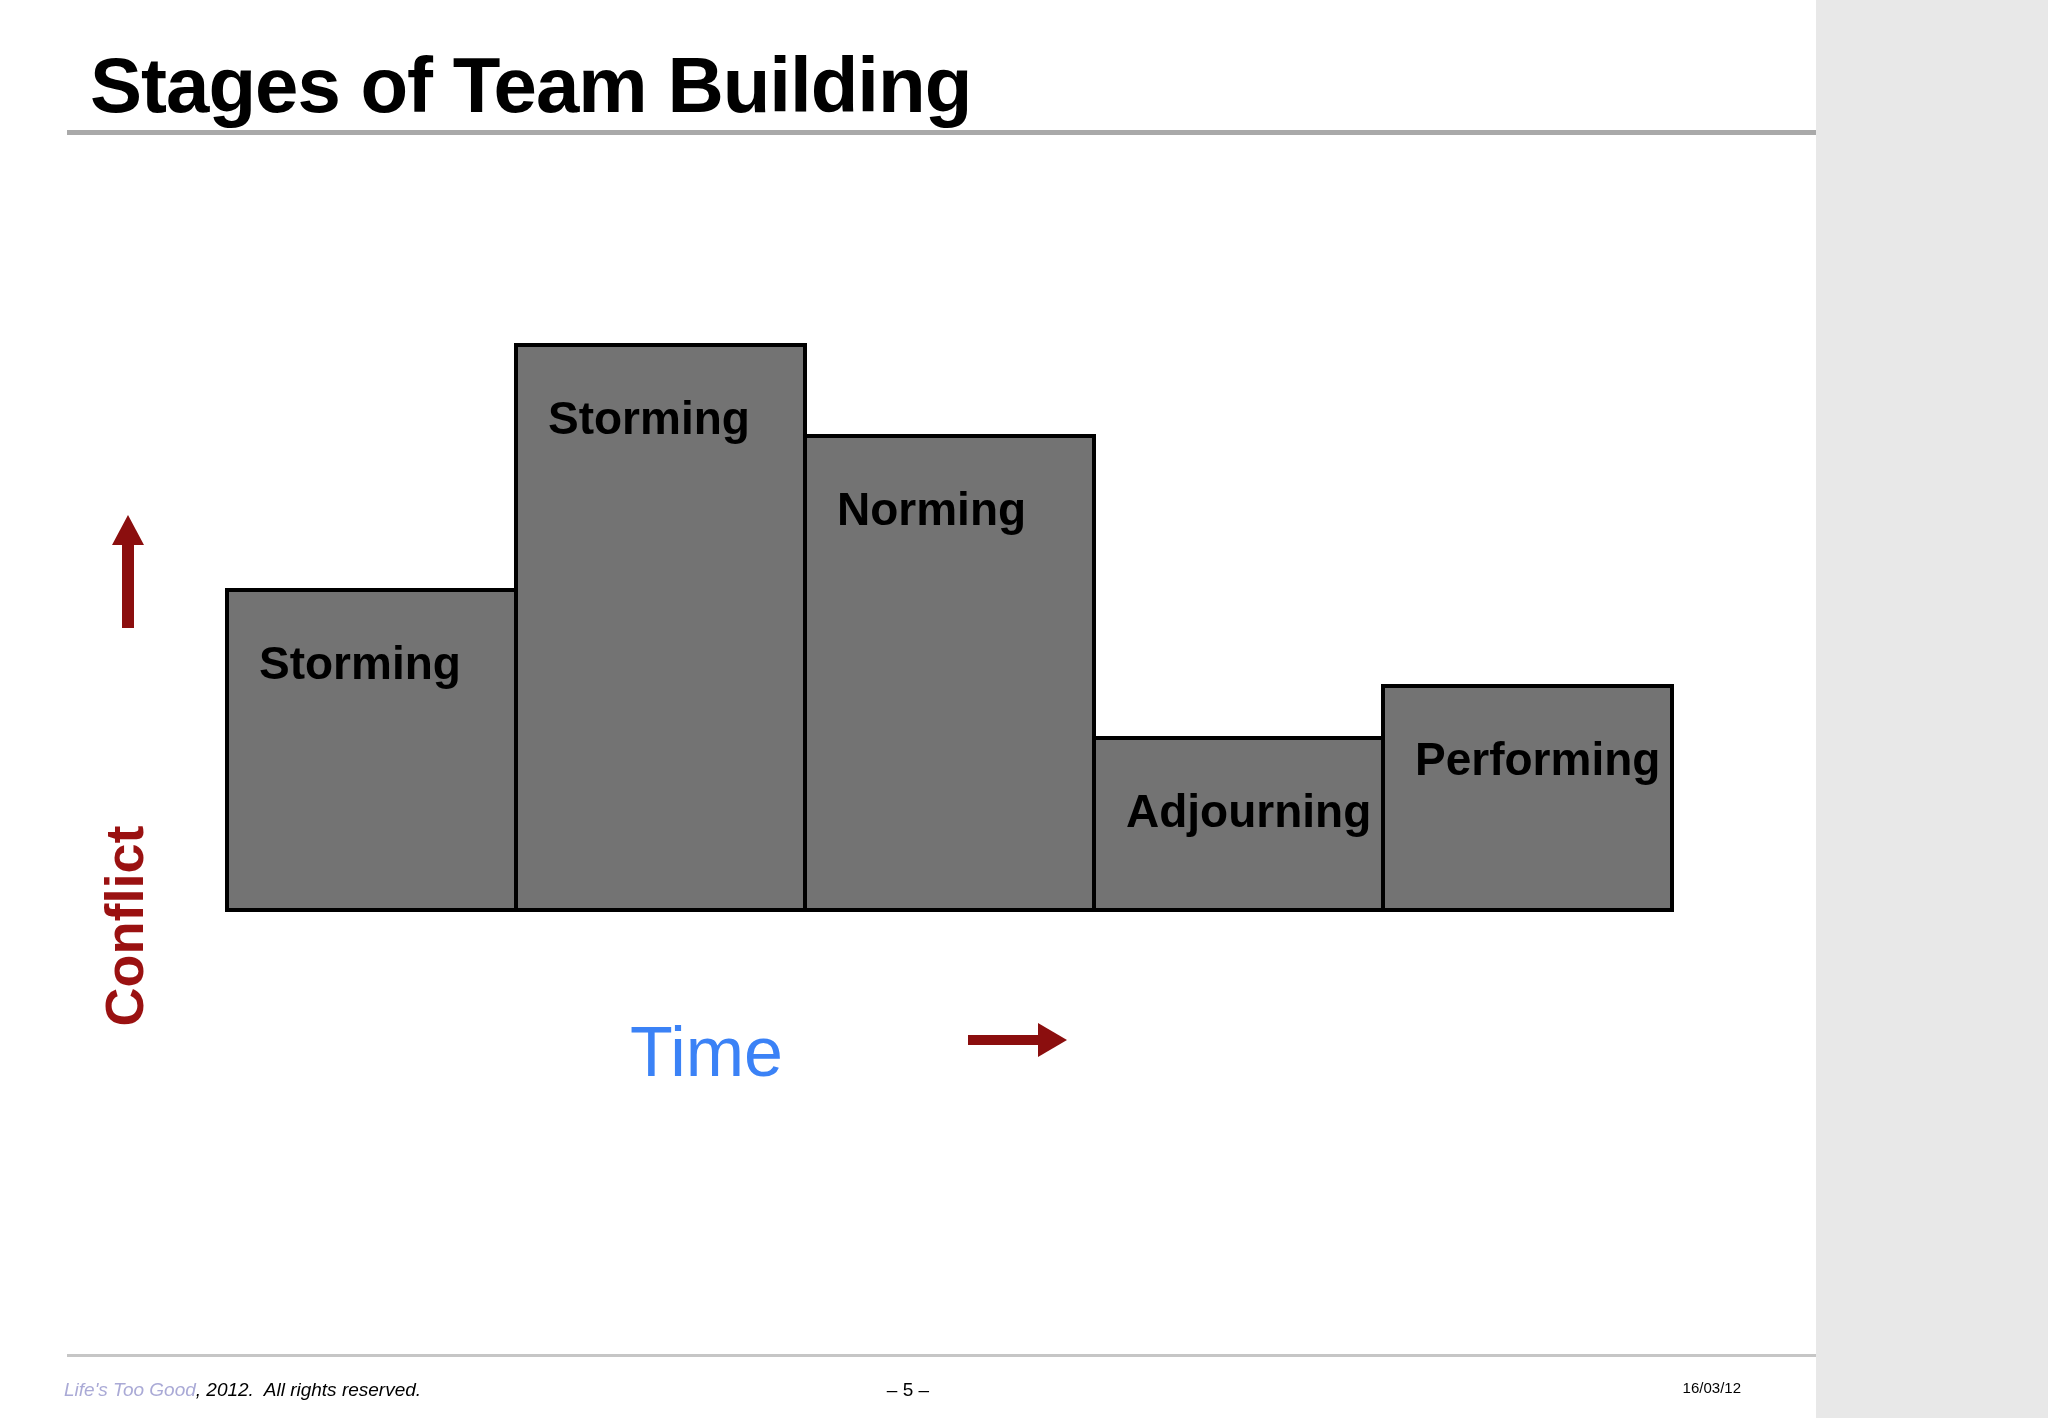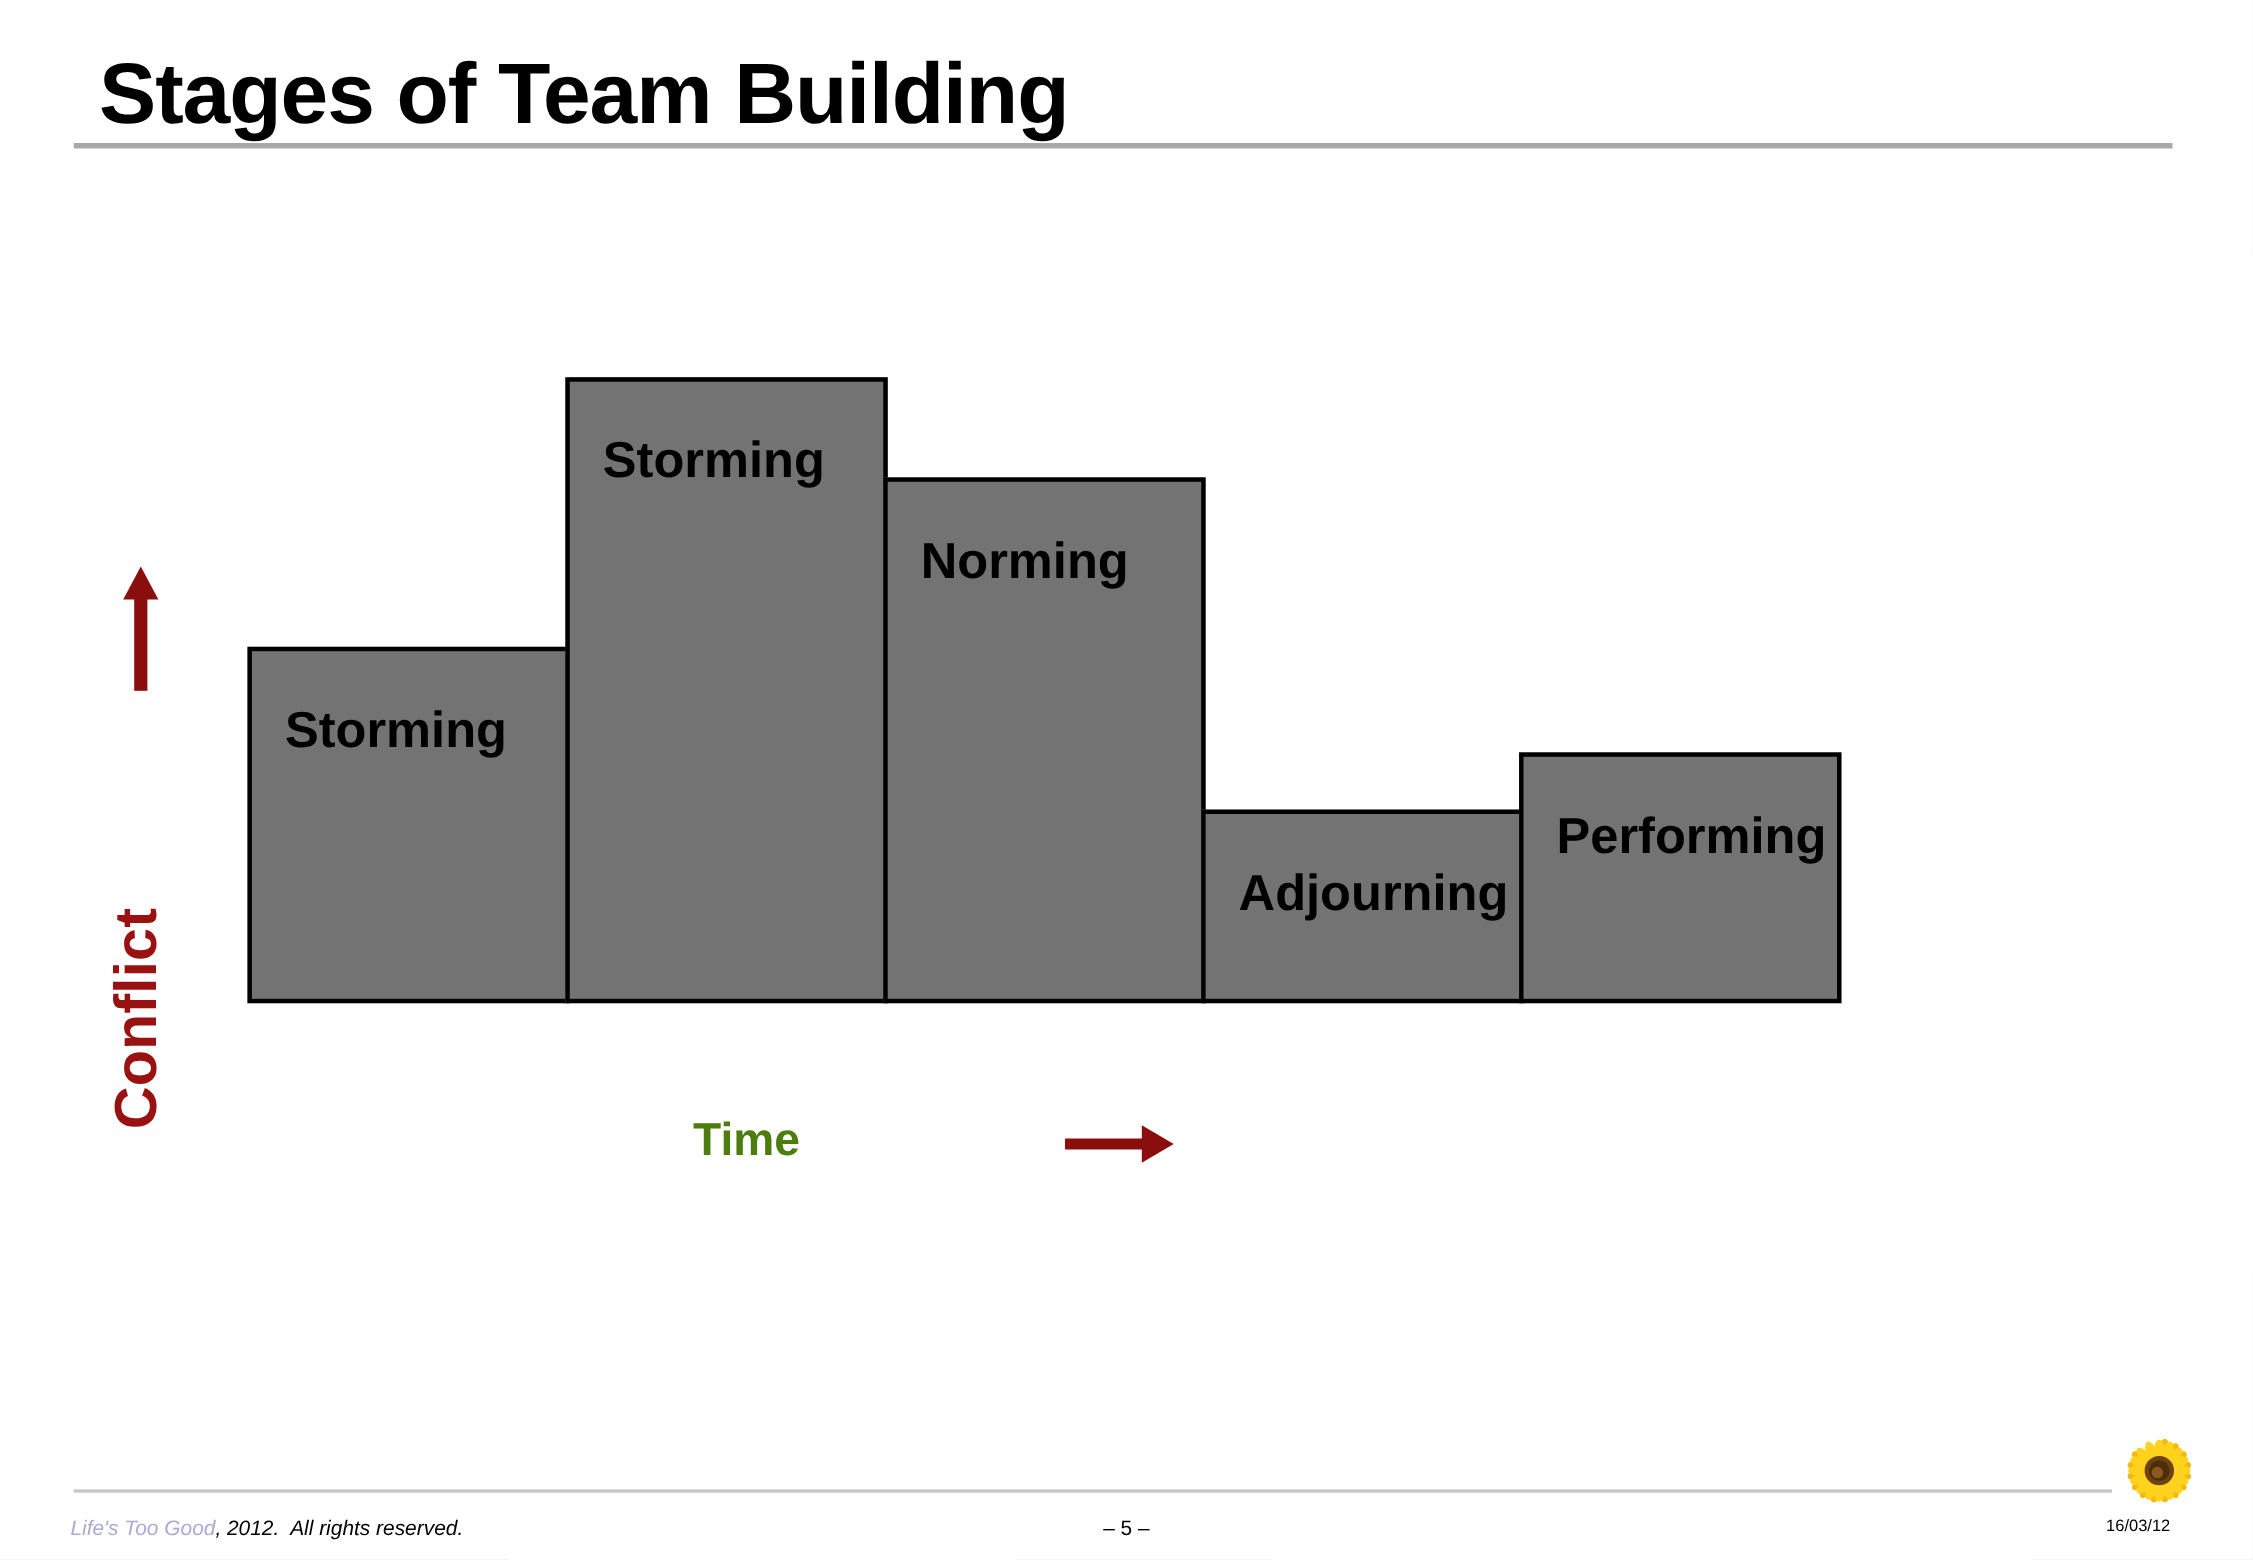--- a/index.html
+++ b/index.html
@@ -1,18 +1,18 @@
 <!DOCTYPE html>
 <html><head>
 <meta charset="utf-8">
 <style>
   html,body { margin:0; padding:0; background:#e8e8e8; }
   .slide {
     position:relative;
-    width:2048px; height:1418px;
+    width:1816px; height:1418px;
     background:#ffffff;
     font-family:"Liberation Sans", sans-serif;
     overflow:hidden;
   }
 
   
   .title {
     position:absolute; left:90px; top:46px;
     font-size:78px; font-weight:bold; color:#000;
     letter-spacing:-1px; line-height:1; margin:0;
@@ -42,21 +42,21 @@
   
   .y-arrow { position:absolute; left:111px; top:515px; }
   .y-label {
     position:absolute; left:124px; top:926px;
     transform:translate(-50%,-50%) rotate(-90deg);
     font-size:54px; font-weight:bold; color:#9a1111;
     white-space:nowrap;
   }
   .x-label {
     position:absolute; left:630px; top:1012px;
-    font-size:42px; font-weight:bold; color:#4d7c0f;
+    font-size:70px; font-weight:normal; color:#3b82f6;
     white-space:nowrap;
   }
   .x-arrow { position:absolute; left:968px; top:1022px; }
 
   
   .footer-divider {
     position:absolute; left:67px; top:1354px;
     width:1853px; height:3px; background:#c6c6c6;
   }
   .footer-credit {

